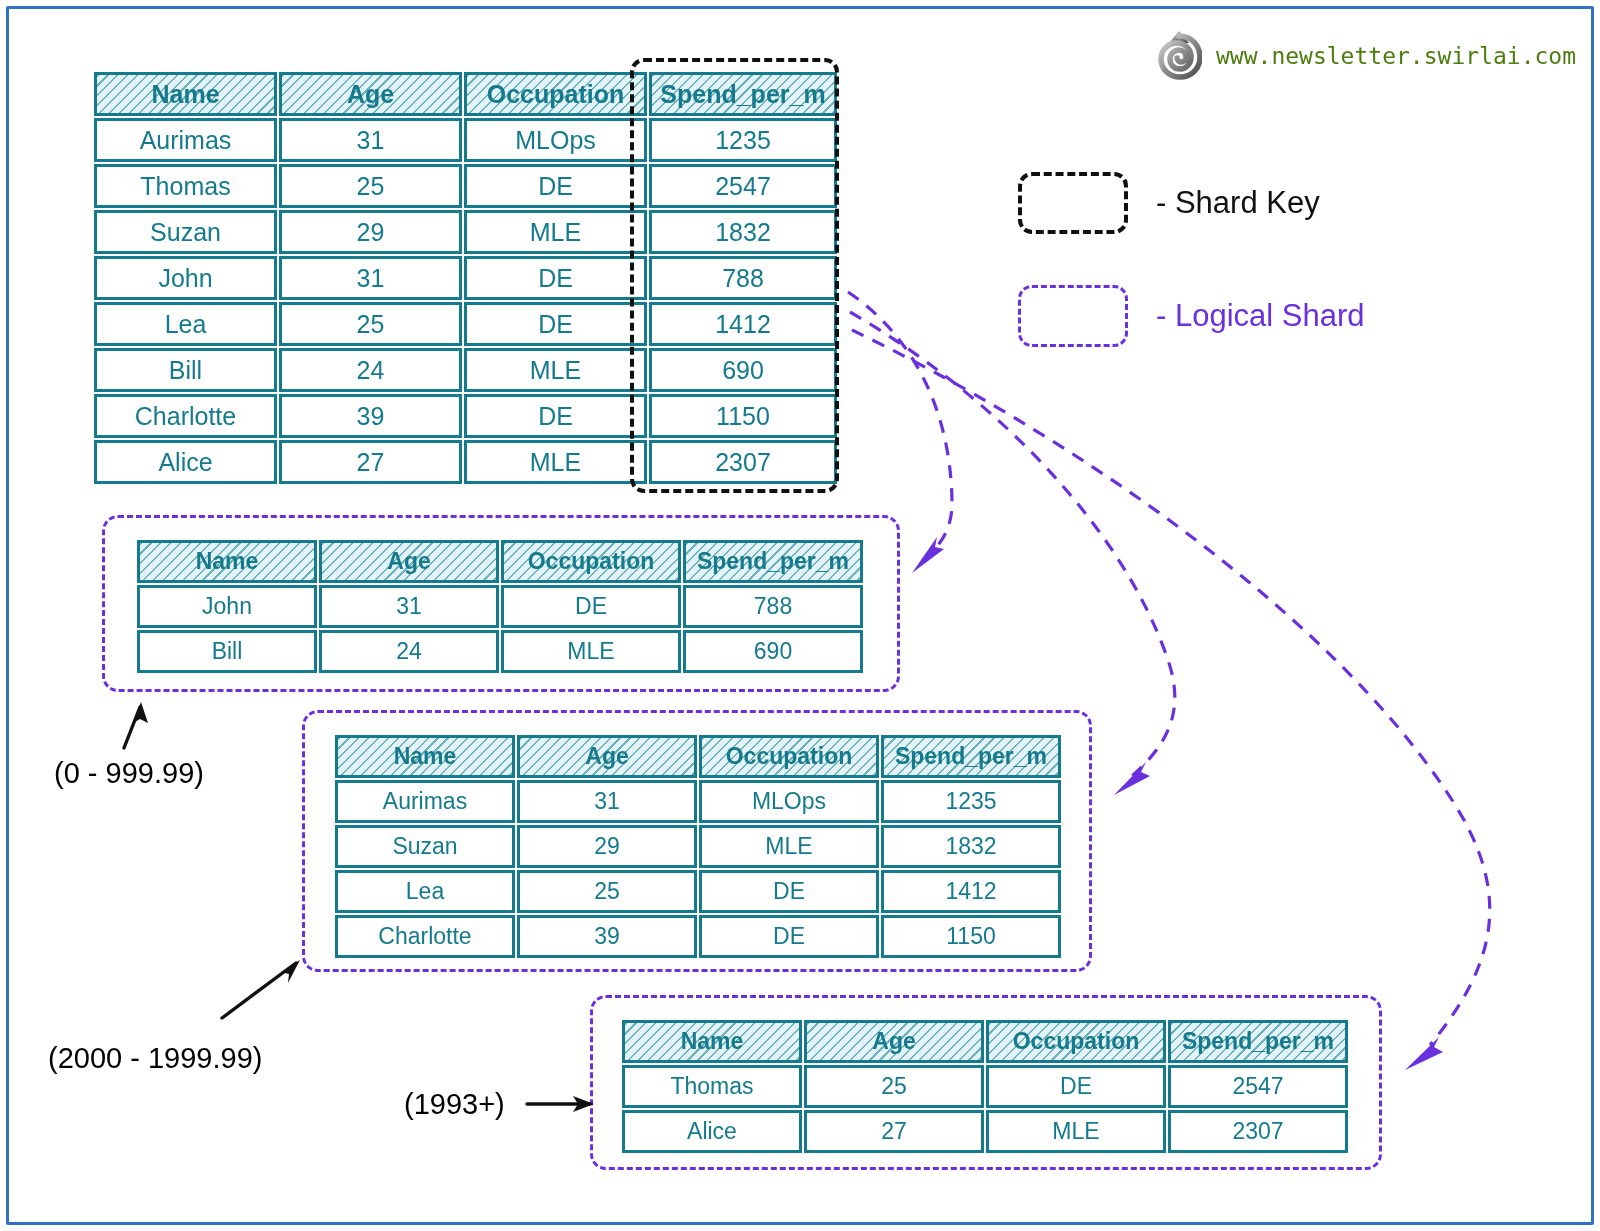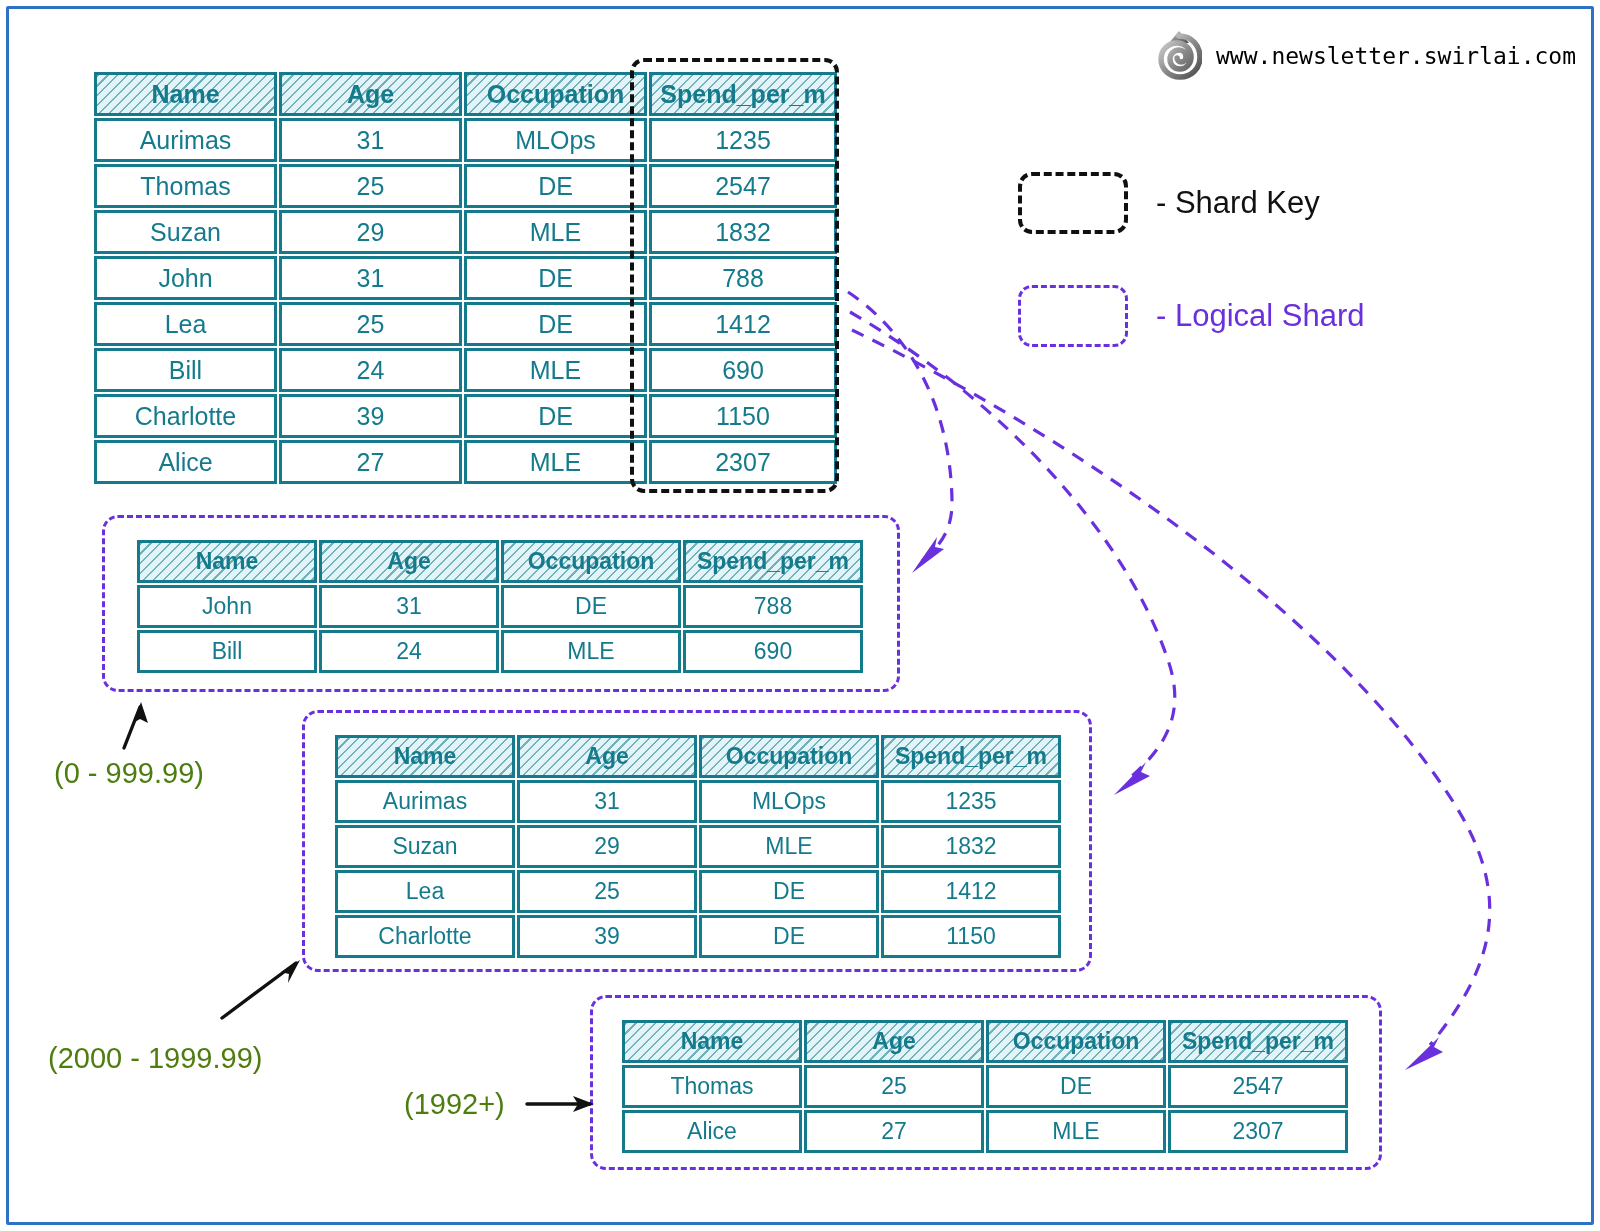--- a/index.html
+++ b/index.html
@@ -100,38 +100,38 @@
     font-size: 31px;
     white-space: nowrap;
   }
   .legend-label.black { color: #111111; }
   .legend-label.purple { color: #6a30dd; }
 
   
   .range-label {
     position: absolute;
     font-size: 29px;
-    color: #4d7c0f;
+    color: #000000;
     white-space: nowrap;
   }
   #range-label-1 { left: 54px; top: 757px; }
   #range-label-2 { left: 48px; top: 1042px; }
   #range-label-3 { left: 404px; top: 1088px; }
 
   
   #watermark {
     position: absolute;
     left: 1156px; top: 28px;
     display: flex; align-items: center;
   }
   #watermark .wm-text {
     margin-left: 14px;
     font-family: "DejaVu Sans Mono", monospace;
     font-size: 23px;
-    color: #000000;
+    color: #4d7c0f;
     letter-spacing: 0px;
     white-space: nowrap;
   }
 
   svg.overlay {
     position: absolute; left: 0; top: 0;
     width: 1600px; height: 1231px;
     pointer-events: none;
   }
 </style>
@@ -322,21 +322,21 @@
         <td>Alice</td>
         <td>27</td>
         <td>MLE</td>
         <td>2307</td>
       </tr>
     </tbody>
   </table>
 
   <div class="range-label" id="range-label-1">(0 - 999.99)</div>
   <div class="range-label" id="range-label-2">(2000 - 1999.99)</div>
-  <div class="range-label" id="range-label-3">(1992+)</div>
+  <div class="range-label" id="range-label-3">(1993+)</div>
 
   <svg class="overlay">
 
     <g fill="none" stroke="#6a30dd" stroke-width="3.2" stroke-dasharray="13,10" stroke-linecap="butt">
       <path d="M 848 292 C 905 330 950 400 952 500 C 953 535 935 550 918 564"></path>
       <path d="M 850 312 C 985 390 1120 520 1168 660 C 1185 710 1170 745 1125 782"></path>
       <path d="M 852 330 C 1060 430 1330 610 1452 800 C 1510 890 1500 960 1430 1045"></path>
     </g>
 
     <g fill="#6a30dd" stroke="none">

